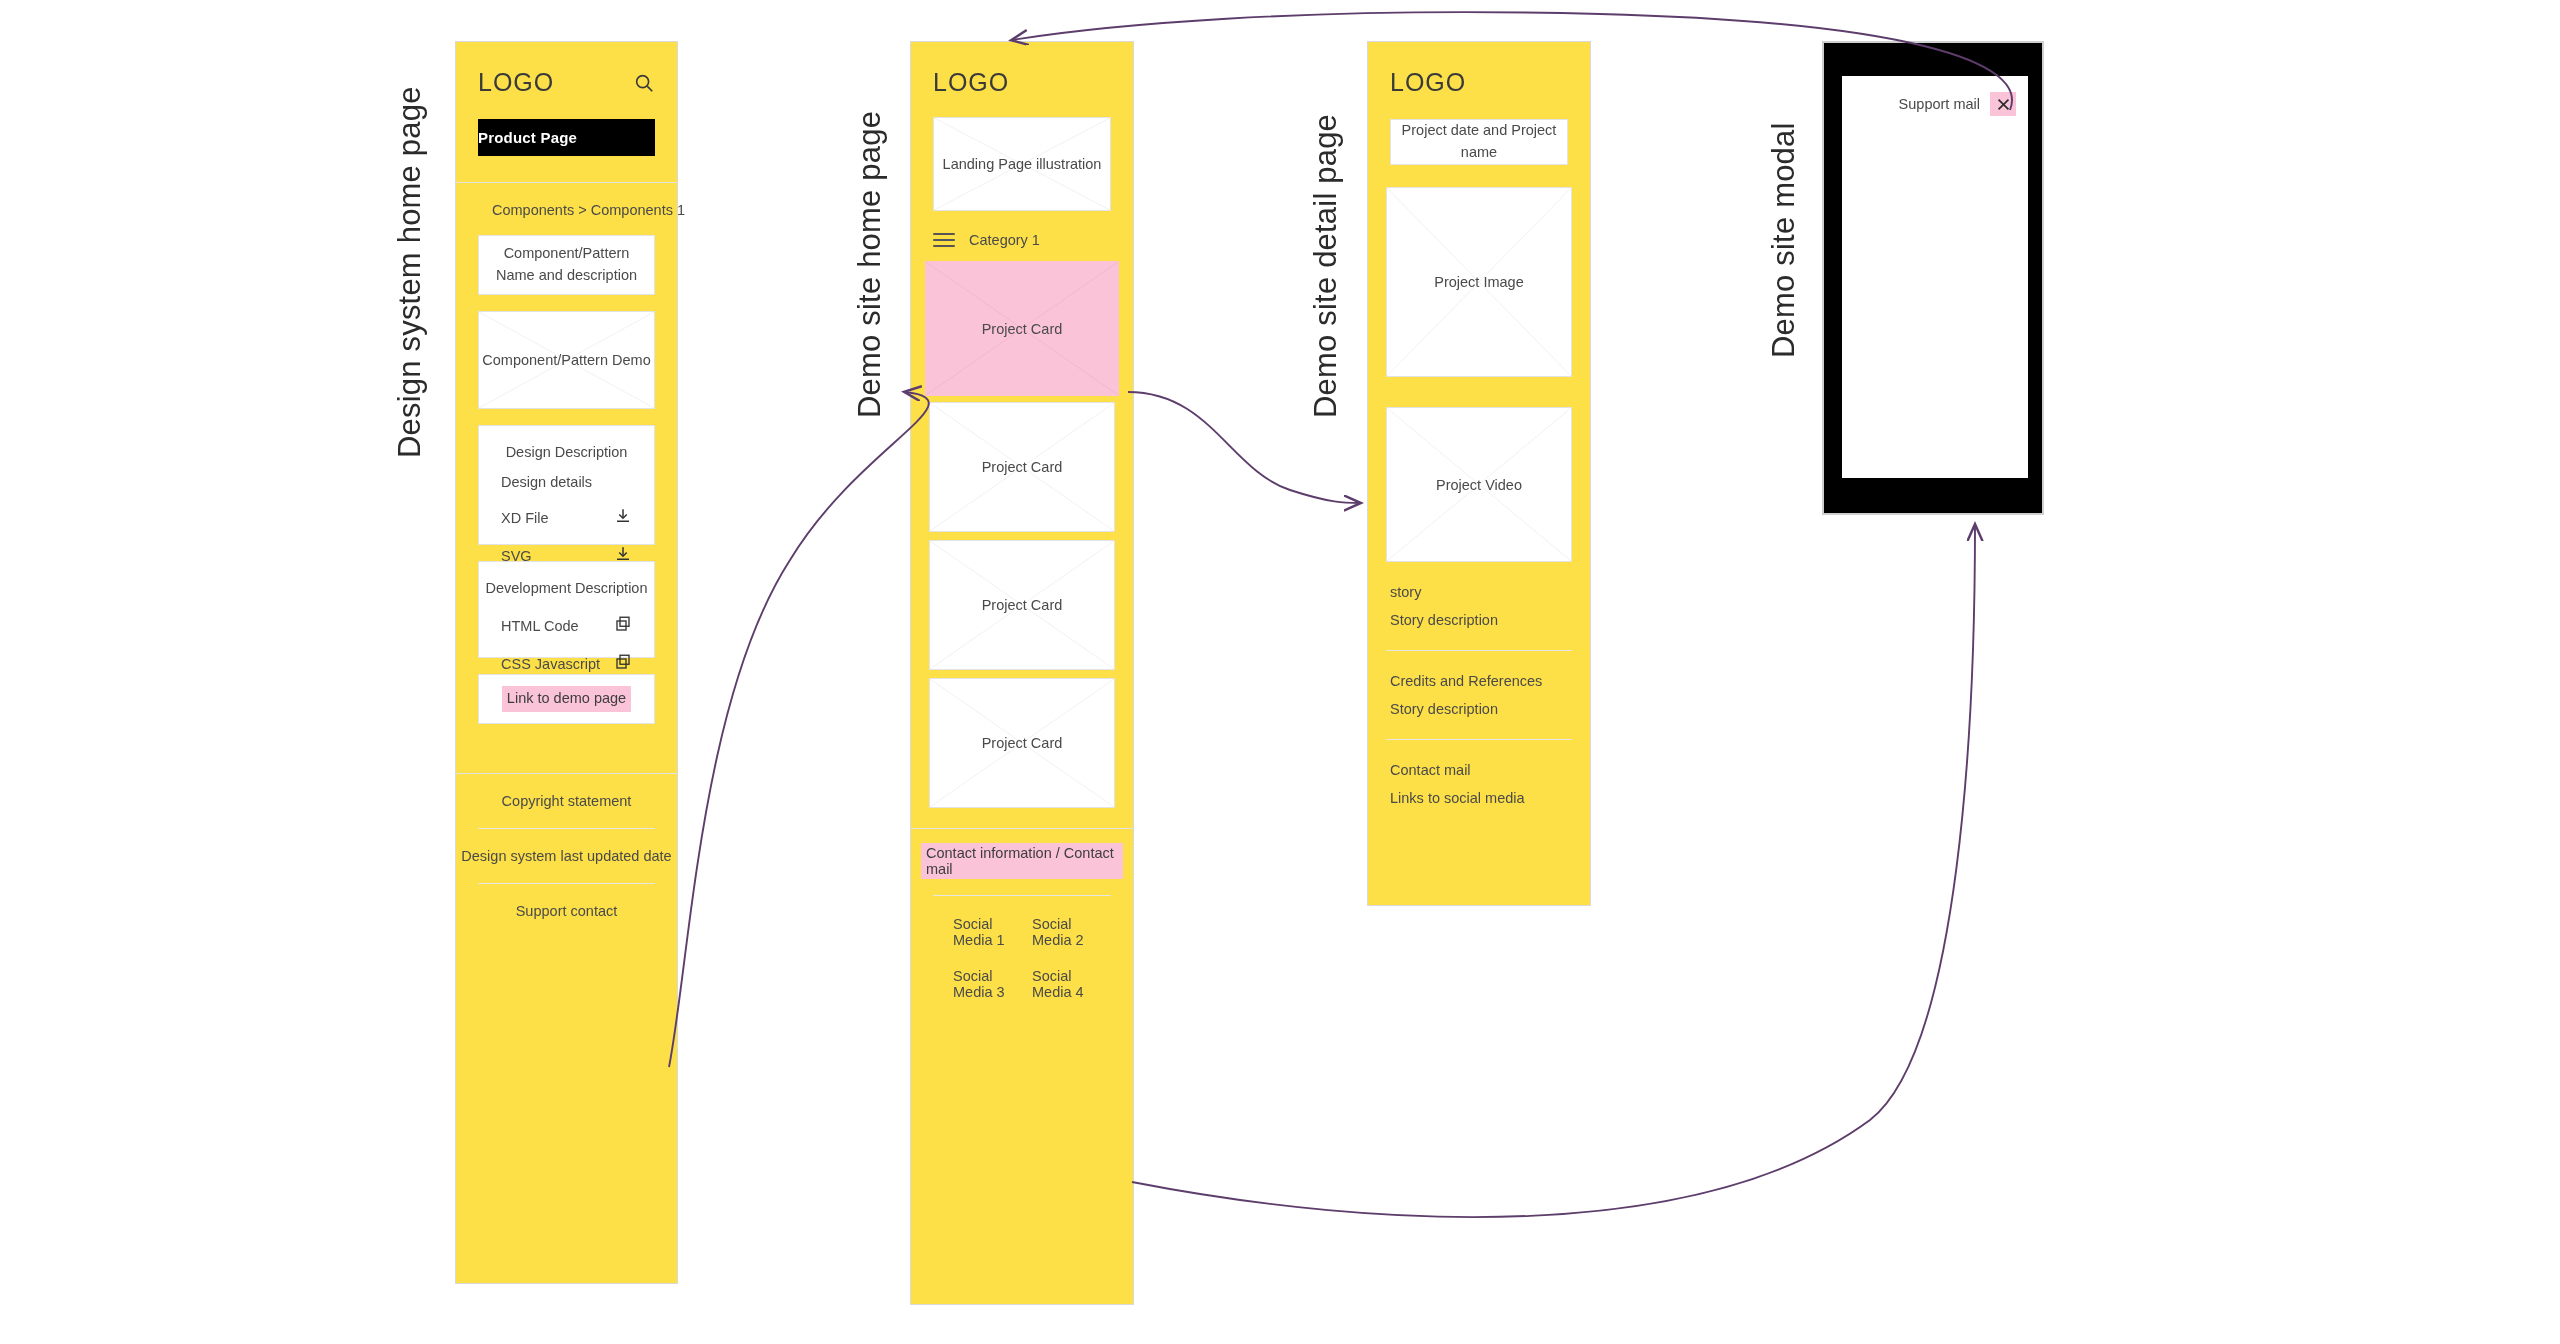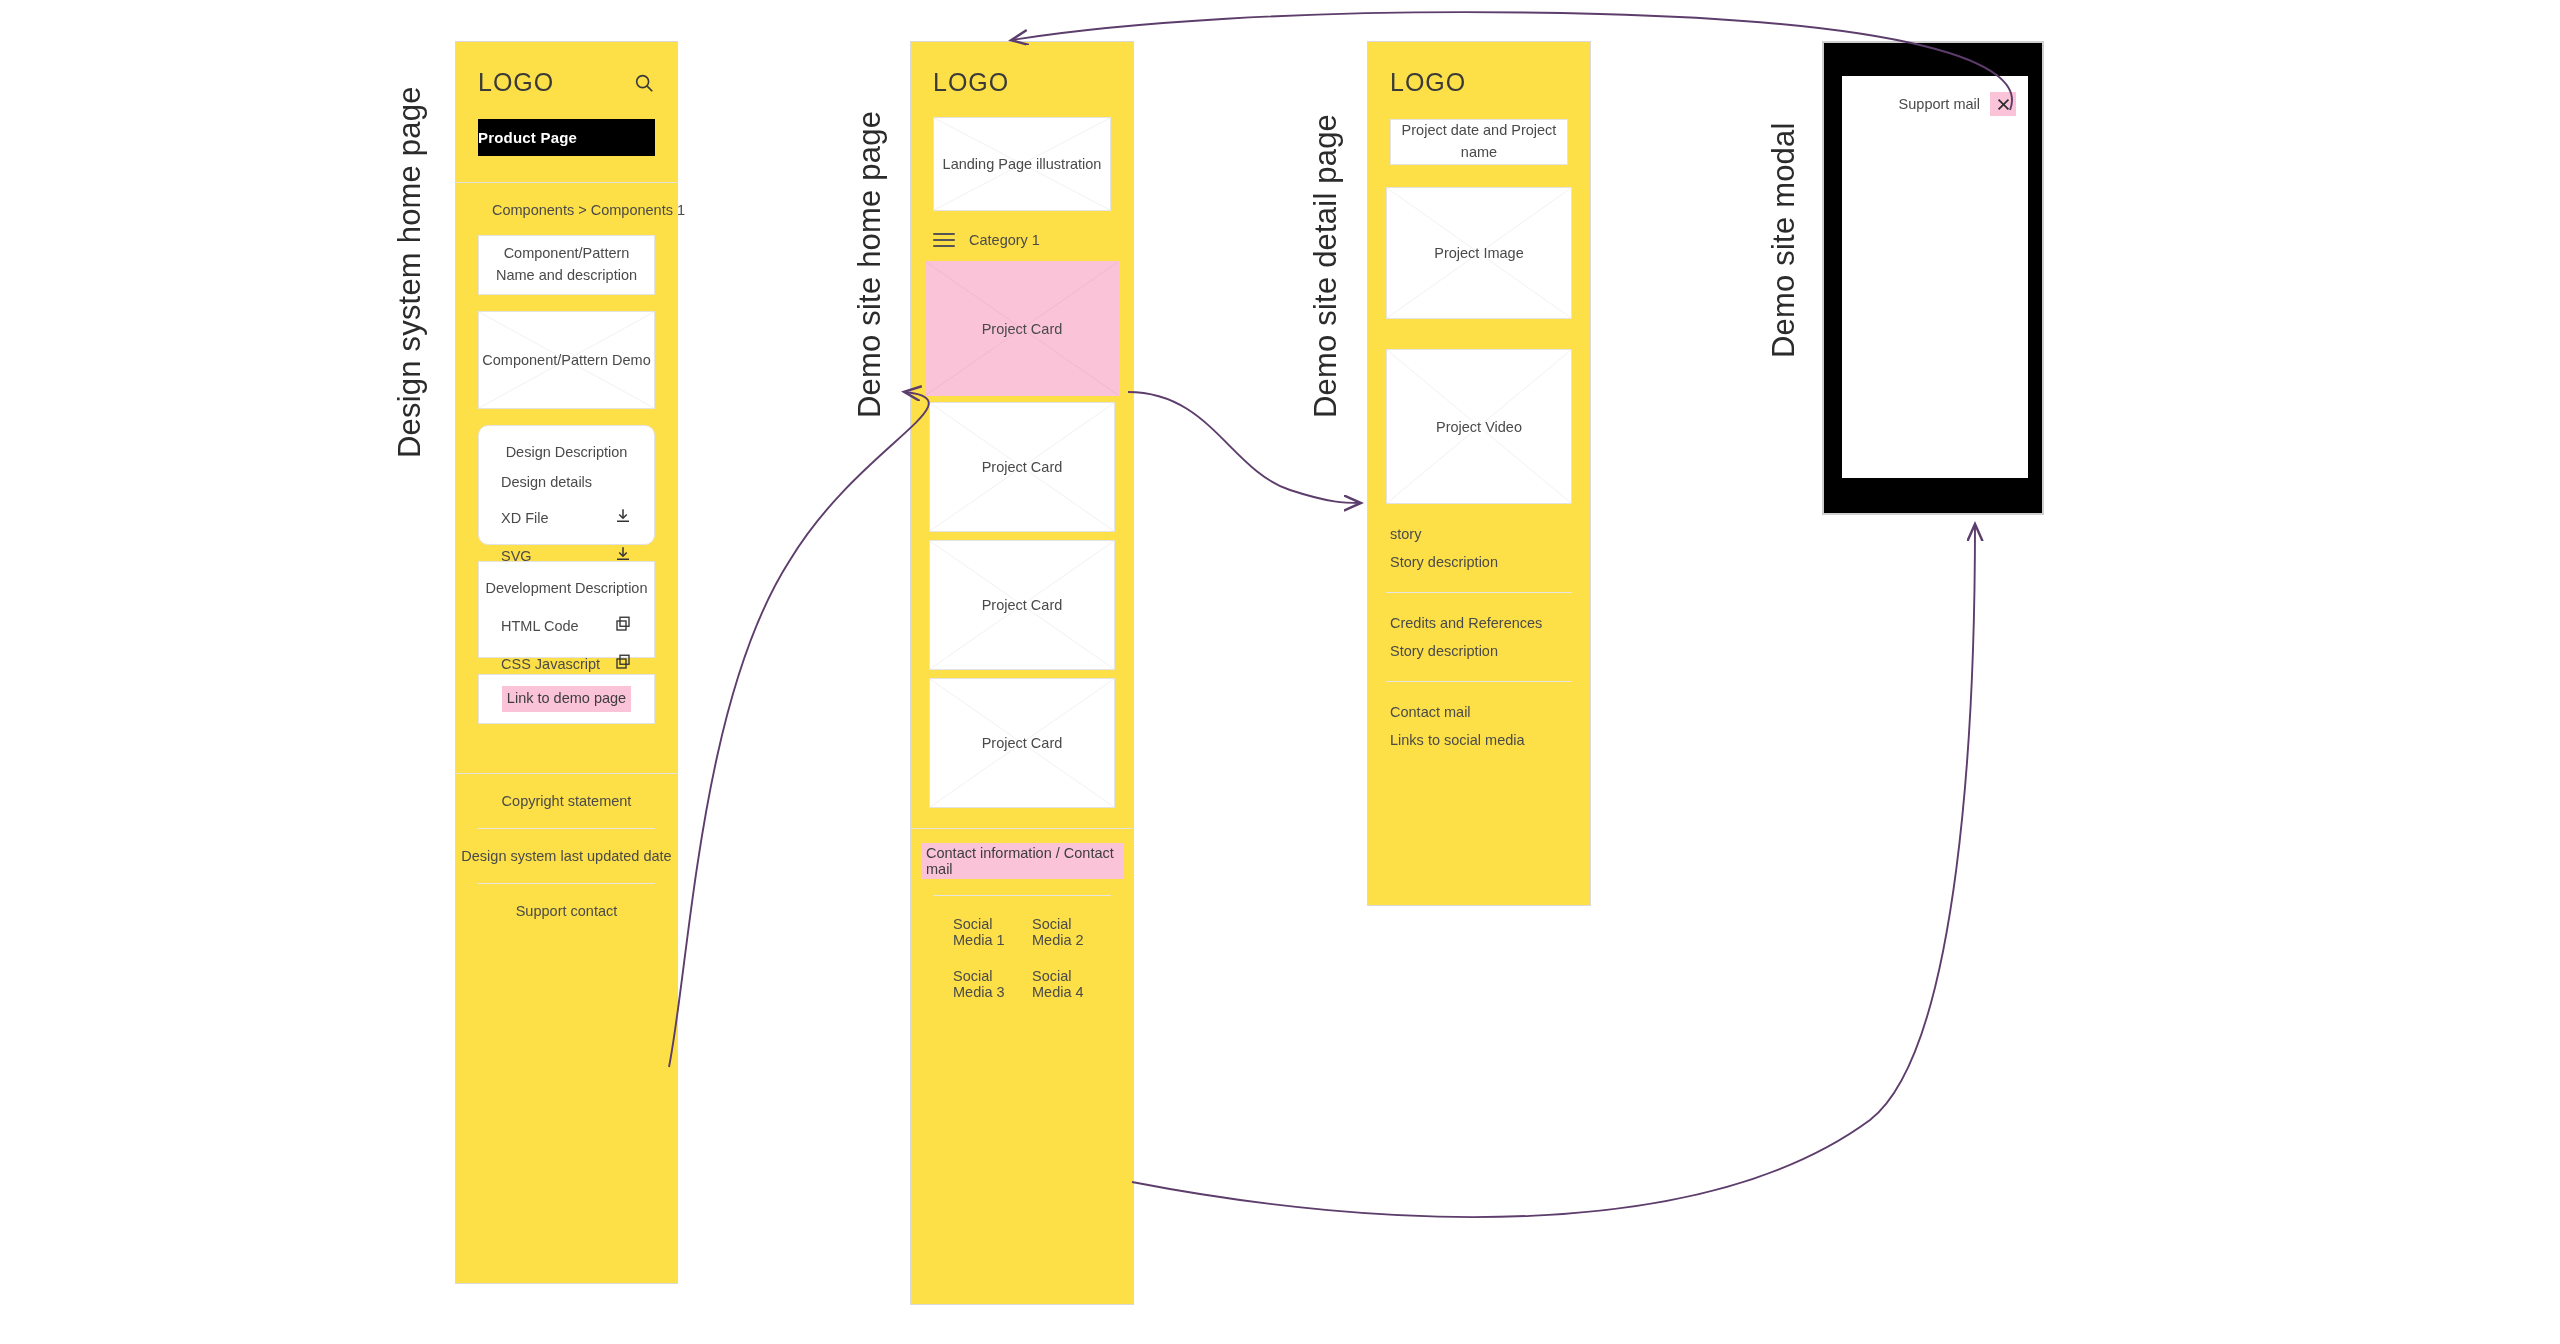--- a/index.html
+++ b/index.html
@@ -169,21 +169,21 @@
     </div>
 
     <div class="xbox" style="margin:0 22px 16px 22px; height:98px;">
       <svg class="cross" viewBox="0 0 100 100" preserveAspectRatio="none">
         <line x1="0" y1="0" x2="100" y2="100" stroke="#e8e8e8" stroke-width="0.6" vector-effect="non-scaling-stroke"></line>
         <line x1="100" y1="0" x2="0" y2="100" stroke="#e8e8e8" stroke-width="0.6" vector-effect="non-scaling-stroke"></line>
       </svg>
       <div class="xlabel">Component/Pattern Demo</div>
     </div>
 
-    <div class="card" style="height:120px;border-radius:10px;">
+    <div class="card" style="height:120px;">
       <div class="sect-title">Design Description</div>
       <div class="sect-sub">Design details</div>
       <div class="row-item">
         <span>XD File</span>
         <span>
           <svg class="ico" viewBox="0 0 24 24" fill="none" stroke="#333" stroke-width="2">
             <path d="M12 3v11"></path>
               <path d="M7 10l5 5 5-5"></path>
               <path d="M4 19h16"></path>
           </svg>
@@ -312,21 +312,21 @@
   <div class="panel" style="left:1367px; top:41px; width:224px; height:865px;">
 
     <div class="logo-row">
       <div class="logo">LOGO</div>
     </div>
 
     <div class="card card-center" style="margin:22px 22px 0 22px; height:46px;">
       <div>Project date and Project name</div>
     </div>
 
-    <div class="xbox" style="margin:22px 18px 0 18px; height:132px;">
+    <div class="xbox" style="margin:22px 18px 0 18px; height:190px;">
       <svg class="cross" viewBox="0 0 100 100" preserveAspectRatio="none">
         <line x1="0" y1="0" x2="100" y2="100" stroke="#e8e8e8" stroke-width="0.6" vector-effect="non-scaling-stroke"></line>
         <line x1="100" y1="0" x2="0" y2="100" stroke="#e8e8e8" stroke-width="0.6" vector-effect="non-scaling-stroke"></line>
       </svg>
       <div class="xlabel">Project Image</div>
     </div>
 
     <div class="xbox" style="margin:30px 18px 0 18px; height:155px;">
       <svg class="cross" viewBox="0 0 100 100" preserveAspectRatio="none">
         <line x1="0" y1="0" x2="100" y2="100" stroke="#e8e8e8" stroke-width="0.6" vector-effect="non-scaling-stroke"></line>

